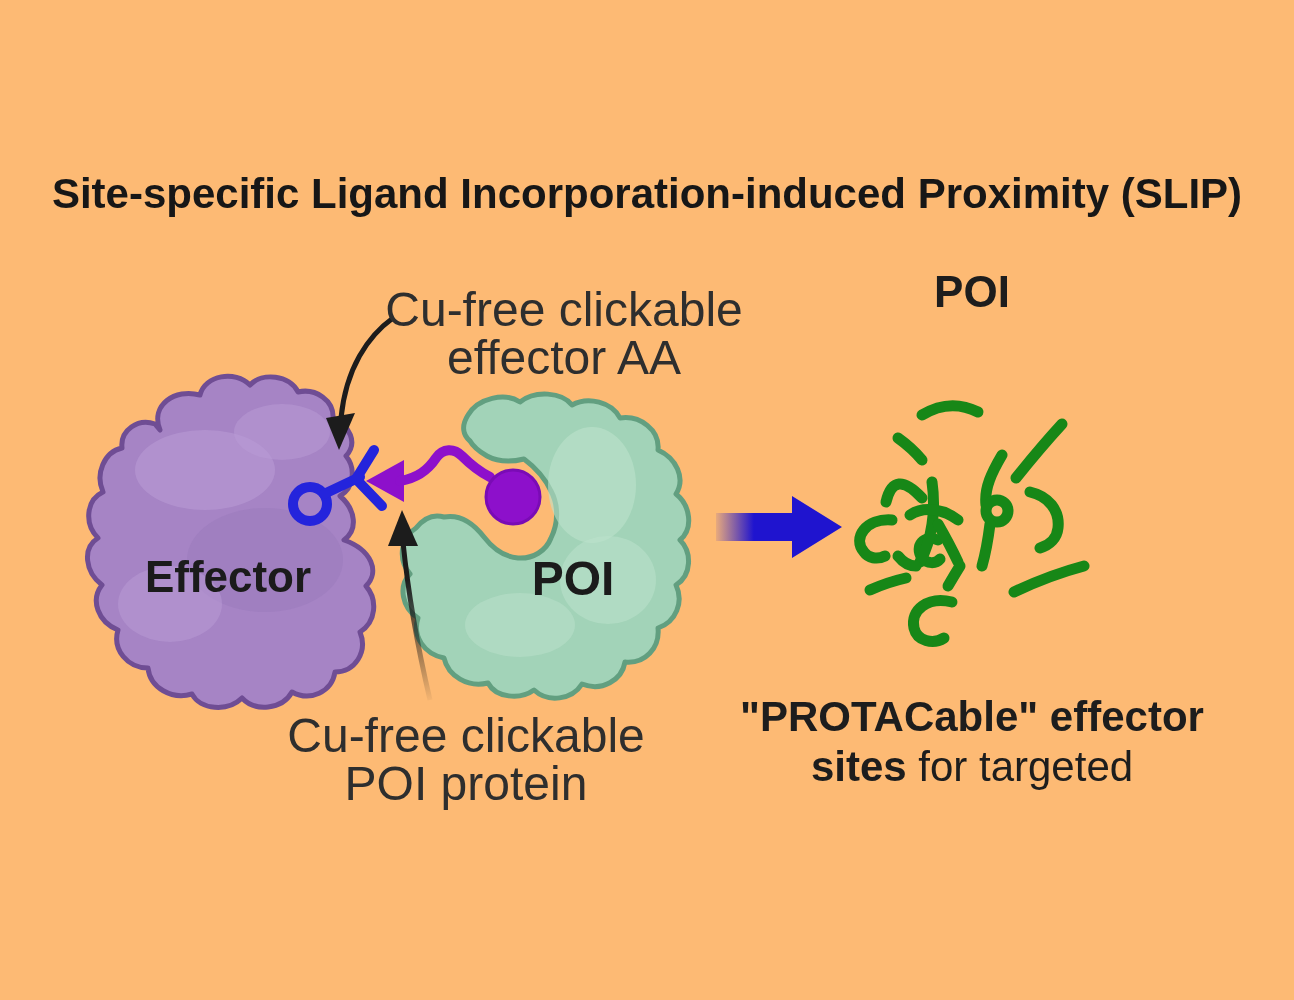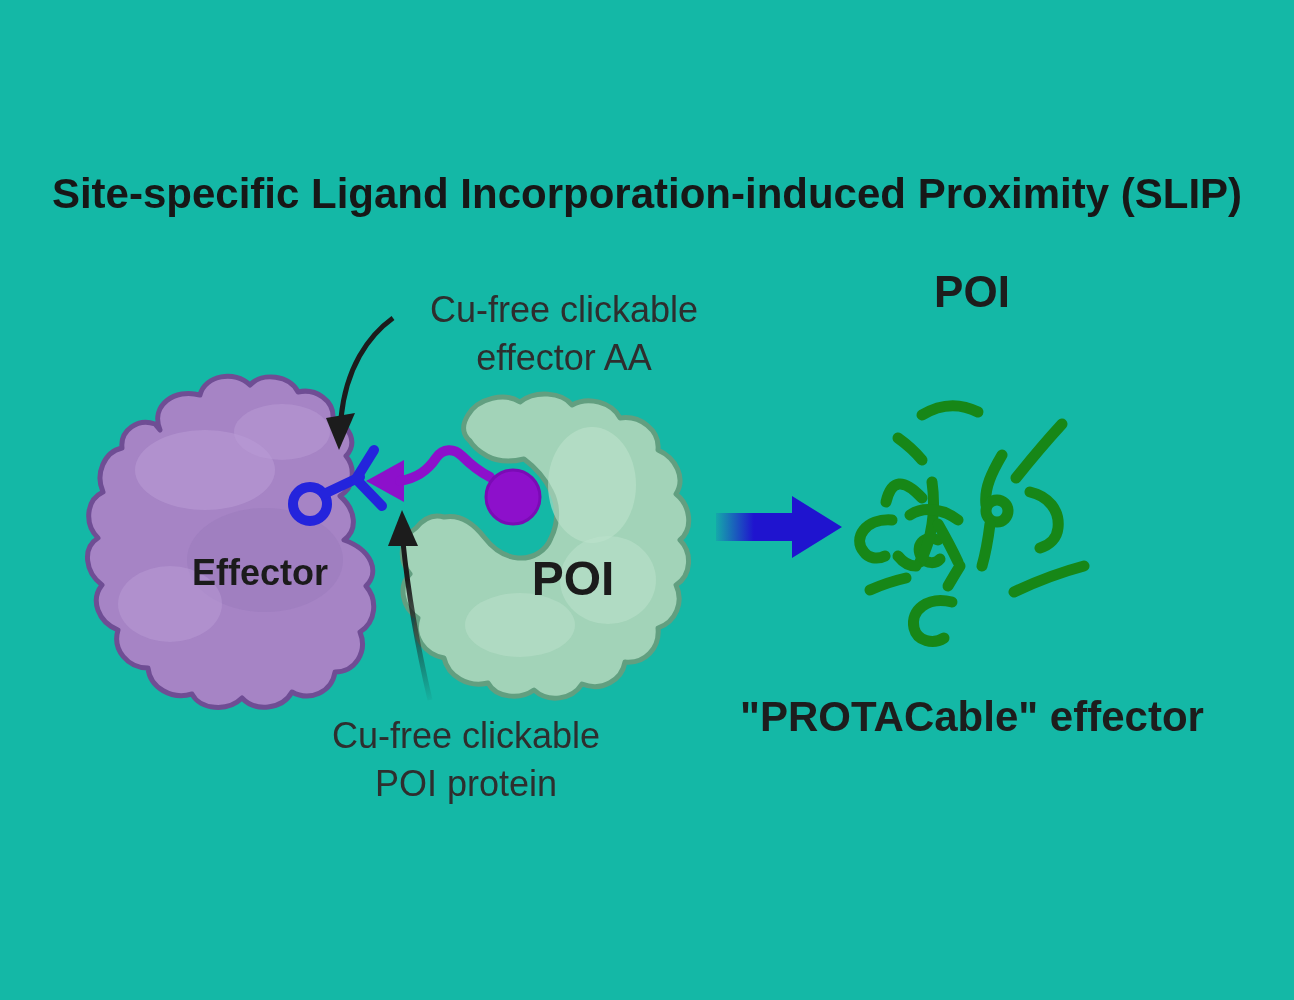--- a/index.html
+++ b/index.html
@@ -1,37 +1,37 @@
 <!DOCTYPE html>
 <html style="--effector-fill: #a684c5; --effector-stroke: #6f4d94; --effector-light: #b99cd6; --poi-fill: #a2d3b8; --poi-stroke: #629f80; --poi-light: #bce2cc; --click-blue: #2424dc; --ligand-purple: #8d10cb; --arrow-blue: #1f14cf; --fragment-green: #178717; --annotation-black: #1c1c1c;"><head>
 <meta charset="utf-8">
 <style>
   html,body{margin:0;padding:0;background:#fff;}
   .figure{
     position:relative;
     width:1294px;height:1000px;
-    background:#14b8a6;
+    background:#fdba74;
     font-family:"Liberation Sans", sans-serif;
     overflow:hidden;
   }
   .layer{position:absolute;left:0;top:0;}
   .txt{position:absolute;color:#242424;text-align:center;white-space:nowrap;}
   .title{
     left:0;right:0;top:170px;
     font-size:42px;font-weight:bold;color:#171717;
     letter-spacing:0px;
   }
-  .ann{font-size:36px;line-height:48px;color:#2e2e2e;}
+  .ann{font-size:48px;line-height:48px;color:#2e2e2e;}
   .ann-unnatural{left:384px;width:360px;top:286px;}
   .ann-poiligand{left:286px;width:360px;top:712px;}
   .result-head{left:822px;width:300px;top:266px;font-size:44px;line-height:52px;font-weight:bold;color:#1d1d1d;}
   .caption{left:722px;width:500px;top:692px;font-size:42px;line-height:50px;color:#1d1d1d;white-space:normal;}
   .caption .b{font-weight:bold;}
   .protein-label{font-weight:bold;color:#1b1b1b;}
-  .label-effector{left:128px;width:200px;top:552px;font-size:36px;text-align:right;}
+  .label-effector{left:128px;width:200px;top:552px;font-size:44px;}
   .label-poi{left:493px;width:160px;top:551px;font-size:48px;}
 </style>
 </head>
 <body>
 
 <div class="figure">
 
   <svg class="layer" width="1294" height="1000" viewBox="0 0 1294 1000">
     <defs>
       <linearGradient id="fadeUp" gradientUnits="userSpaceOnUse" x1="430" y1="705" x2="404" y2="580">
@@ -166,15 +166,18 @@
   <div class="txt protein-label label-poi">POI</div>
 
   <div class="txt result-head">
     <div>POI</div>
   </div>
 
   <div class="txt caption">
     <div>
       <span class="b">"PROTACable" effector</span>
     </div>
+    <div>
+      <span class="b">sites</span><span> for targeted</span>
+    </div>
   </div>
 
 </div>
 
 </body></html>

